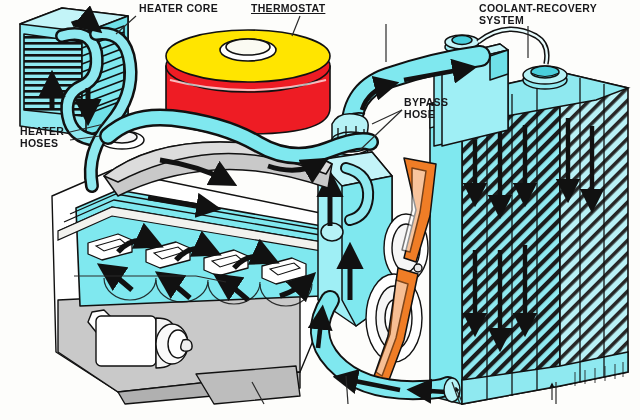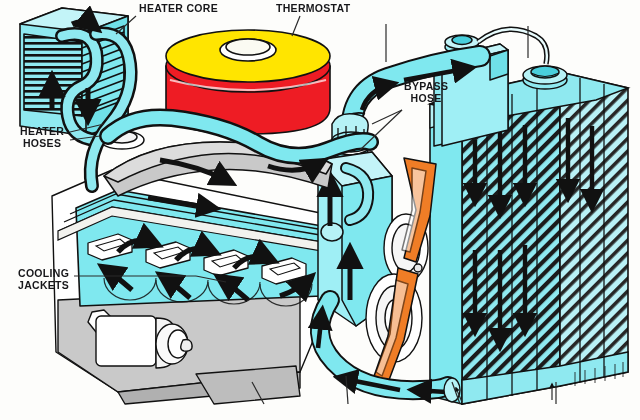--- a/index.html
+++ b/index.html
@@ -14,21 +14,20 @@
   .lbl{
     position:absolute;
     font-family:"Liberation Sans",sans-serif;
     font-weight:bold;
     font-size:10.5px;
     letter-spacing:0.3px;
     line-height:11.5px;
     color:#17171a;
     white-space:pre;
     text-transform:uppercase;
-    text-align:center;
   }
 </style>
 </head>
 <body>
 
 <div id="stage">
 
 <svg id="art" viewBox="0 0 640 420" xmlns="http://www.w3.org/2000/svg">
   <defs>
     <pattern id="radhatch" width="9" height="9" patternUnits="userSpaceOnUse" patternTransform="rotate(45)">
@@ -312,21 +311,21 @@
     <path d="M460 404 L452 382"></path>
     <path d="M556 404 L556 382"></path>
   </g>
   <g fill="none" stroke="#2a2a2a" stroke-width="1.2" marker-end="url(#ahs)">
     <path d="M552 400 L552 384"></path>
     <path d="M462 402 L456 388"></path>
   </g>
 </svg>
 
 <div class="lbl" style="left:139px;top:3px;">HEATER CORE</div>
-<div class="lbl" style="left:276px;top:3px;">THERMOSTAT</div>
-<div class="lbl" style="left:404px;top:81px;">BYPASS
+<div class="lbl" style="left:251px;top:3px;text-decoration:underline;">THERMOSTAT</div>
+<div class="lbl" style="left:479px;top:3px;">COOLANT-RECOVERY
+SYSTEM</div>
+<div class="lbl" style="left:404px;top:97px;">BYPASS
 HOSE</div>
 <div class="lbl" style="left:20px;top:126px;">HEATER
 HOSES</div>
-<div class="lbl" style="left:18px;top:268px;">COOLING
-JACKETS</div>
 
 </div>
 
 </body></html>

